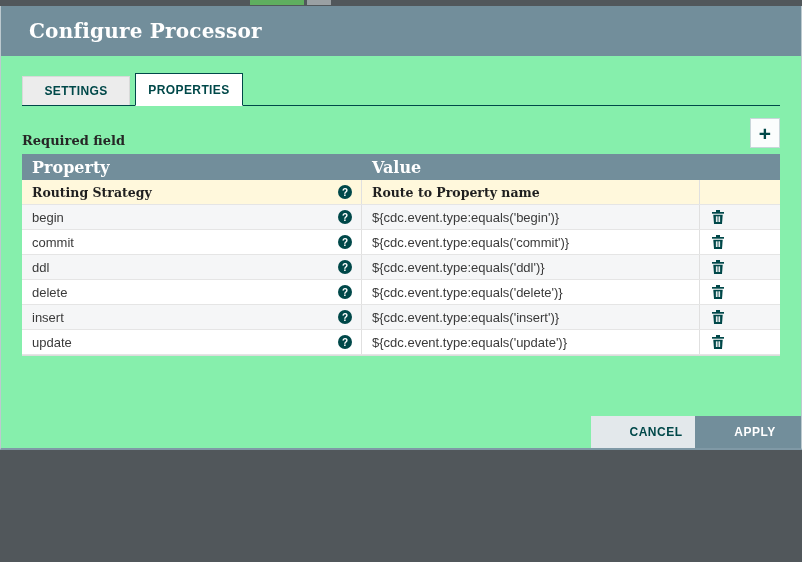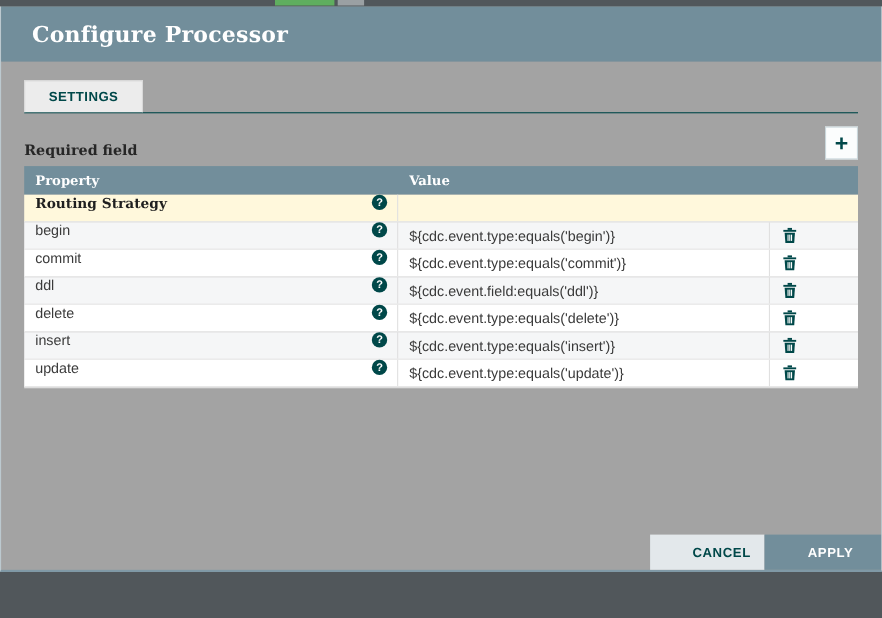--- a/index.html
+++ b/index.html
@@ -7,21 +7,21 @@
     width:802px;height:562px;position:relative;overflow:hidden;
     background:#51575b;
     font-family:"Liberation Sans",sans-serif;
     -webkit-font-smoothing:antialiased;
   }
   
   .canvas-green{position:absolute;top:0;left:250px;width:54px;height:5px;background:#5fae5f;}
   .canvas-gray{position:absolute;top:0;left:307px;width:24px;height:5px;background:#9aa0a3;}
 
   .dialog{
-    position:absolute;top:6px;left:0;right:0;height:514px;background:#a3a3a3;
+    position:absolute;top:6px;left:0;right:0;height:444px;background:#86efac;
     border-left:1px solid #bcc9cf;border-right:1px solid #bcc9cf;
     border-bottom:2px solid #8099a6;box-sizing:border-box;
   }
   .dialog-header{height:50px;background:#728E9B;display:flex;align-items:center;padding-left:28px;}
   .dialog-title{color:#fff;font-family:"DejaVu Serif",serif;font-weight:bold;font-size:20px;letter-spacing:.2px;}
 
   .content{padding:0 21px;position:relative;}
 
   
   .tabs{display:flex;align-items:flex-end;gap:5px;margin-top:17px;border-bottom:1px solid #004849;}
@@ -41,32 +41,32 @@
   .add-btn{
     width:30px;height:30px;background:#fbfdfd;border:1px solid #c9d6da;color:#004849;
     font-size:21px;font-weight:bold;line-height:1;display:flex;align-items:center;justify-content:center;
     cursor:pointer;padding:0;box-sizing:border-box;
   }
 
   
   .ptable{margin-top:6px;border-bottom:1px solid #dcdcdc;}
   .thead{
     display:grid;grid-template-columns:340px 338px 1fr;background:#728E9B;height:26px;align-items:center;
-    color:#fff;font-family:"DejaVu Serif",serif;font-weight:bold;font-size:12px;
+    color:#fff;font-family:"DejaVu Serif",serif;font-weight:bold;font-size:16px;
   }
   .thead > div{padding-left:10px;}
   .trow{
     display:grid;grid-template-columns:340px 338px 1fr;height:24px;align-items:center;
     background:#fff;border-bottom:1px solid #e5e5e5;font-size:13px;color:#3a3a3a;
   }
   .trow.odd{background:#f5f6f7;}
   .trow.required{
     background:#FFF8DC;font-family:"DejaVu Serif",serif;font-weight:bold;color:#1f1f1f;font-size:12.5px;
   }
-  .cell-prop{display:flex;height:100%;padding:0 9px 0 10px;border-right:1px solid #e0e0e0;box-sizing:border-box;}
+  .cell-prop{display:flex;align-items:center;height:100%;padding:0 9px 0 10px;border-right:1px solid #e0e0e0;box-sizing:border-box;}
   .cell-val{display:flex;align-items:center;height:100%;padding-left:10px;border-right:1px solid #e0e0e0;box-sizing:border-box;}
   .cell-actions{display:flex;align-items:center;padding-left:12px;}
   .help{
     margin-left:auto;width:14px;height:14px;border-radius:50%;background:#004849;color:#fff;
     font-family:"Liberation Sans",sans-serif;font-size:10px;font-weight:bold;
     display:flex;align-items:center;justify-content:center;cursor:pointer;flex:none;
   }
   .del-btn{background:none;border:none;padding:0;margin:0;cursor:pointer;display:flex;align-items:center;}
 
   
@@ -88,20 +88,23 @@
 
   <div class="dialog-header">
     <span class="dialog-title">Configure Processor</span>
   </div>
 
   <div class="content">
 
     <div class="tabs">
       <div class="tab">
         <span>SETTINGS</span>
+      </div>
+      <div class="tab active">
+        <span>PROPERTIES</span>
       </div>
     </div>
 
     <div class="required-row">
       <span class="required-label">Required field</span>
       <button class="add-btn">
         <span>+</span>
       </button>
     </div>
 
@@ -110,20 +113,23 @@
         <div>Property</div>
         <div>Value</div>
         <div></div>
       </div>
       <div>
           <div class="trow required">
     <div class="cell-prop">
       <span>Routing Strategy</span>
       <span class="help">?</span>
     </div>
+    <div class="cell-val">
+      <span>Route to Property name</span>
+    </div>
     <div class="cell-actions">
       
     </div>
   </div>
           <div class="trow odd">
     <div class="cell-prop">
       <span>begin</span>
       <span class="help">?</span>
     </div>
     <div class="cell-val">
@@ -162,21 +168,21 @@
         </svg>
       </button>
     </div>
   </div>
           <div class="trow odd">
     <div class="cell-prop">
       <span>ddl</span>
       <span class="help">?</span>
     </div>
     <div class="cell-val">
-      <span>${cdc.event.field:equals('ddl')}</span>
+      <span>${cdc.event.type:equals('ddl')}</span>
     </div>
     <div class="cell-actions">
       <button class="del-btn">
         <svg width="12" height="14" viewBox="0 0 12 14" aria-hidden="true">
           <rect x="4" y="0" width="4" height="2" fill="#004849"></rect>
           <rect x="0" y="2" width="12" height="1.7" fill="#004849"></rect>
           <path d="M1.3 4.7h9.4L10 14H2z" fill="#004849"></path>
           <rect x="3.9" y="6.3" width="1" height="5.7" fill="#ffffff"></rect>
           <rect x="5.5" y="6.3" width="1" height="5.7" fill="#ffffff"></rect>
           <rect x="7.1" y="6.3" width="1" height="5.7" fill="#ffffff"></rect>

